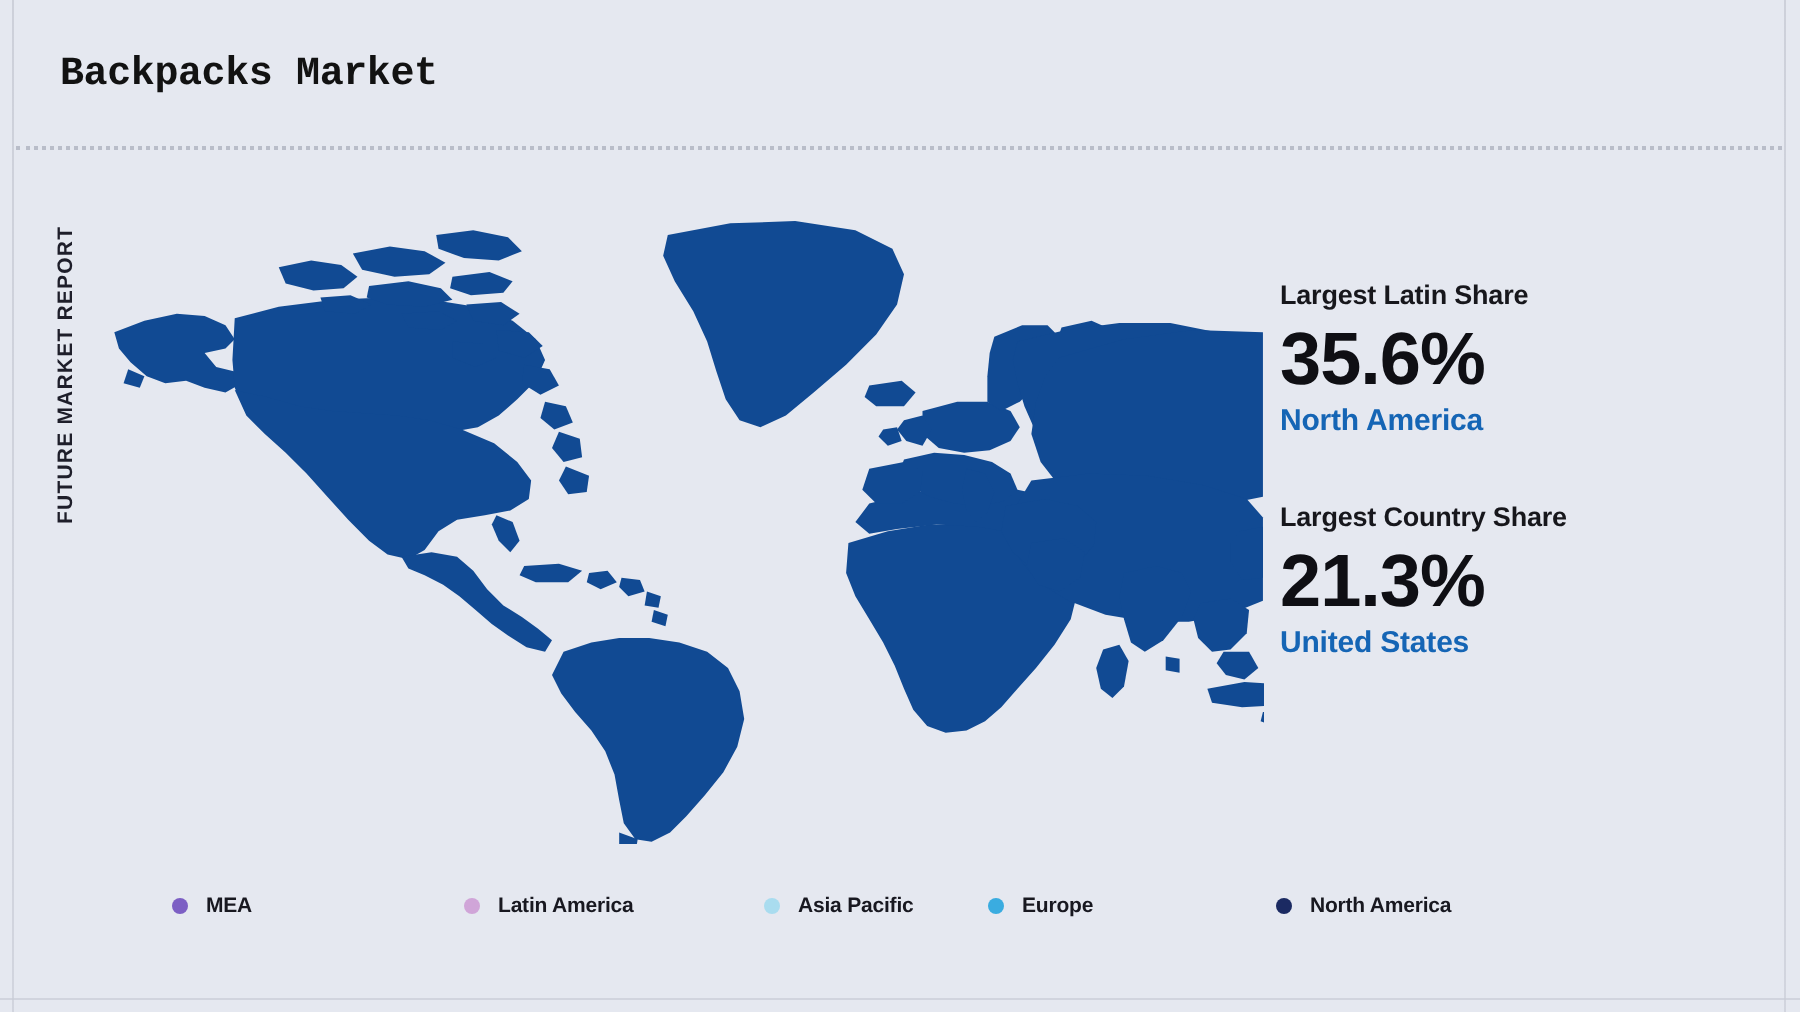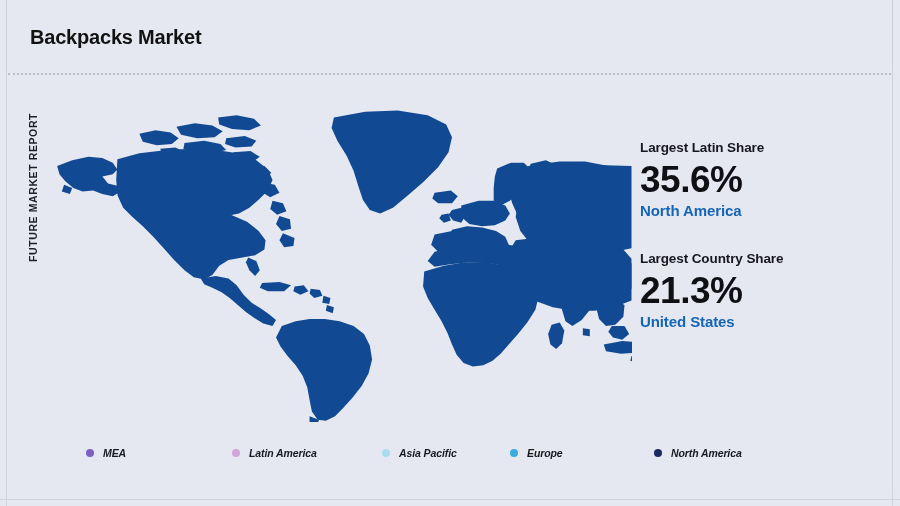--- a/index.html
+++ b/index.html
@@ -51,20 +51,21 @@
     justify-content: space-between;
     padding: 0 26px 0 30px;
     box-sizing: border-box;
   }
   .header-title {
     font-size: 20px;
     font-weight: bold;
     color: #121212;
     letter-spacing: -0.2px;
     white-space: nowrap;
+    font-family: Liberation Mono, monospace;
   }
   .header-subtitle {
     font-size: 20px;
     font-weight: bold;
     color: #121212;
     letter-spacing: -0.2px;
     white-space: nowrap;
   }
   .header-divider {
     position: absolute;
@@ -135,21 +136,20 @@
     letter-spacing: -0.1px;
   }
 
   
   .legend {
     position: absolute;
     left: 86px;
     top: 447px;
     display: flex;
     align-items: flex-end;
-    font-style: italic;
   }
   .legend-item {
     display: flex;
     align-items: center;
     white-space: nowrap;
   }
   .legend-dot {
     width: 8px;
     height: 8px;
     border-radius: 50%;
@@ -299,21 +299,21 @@
 
   <div class="legend">
     <div class="legend-item" style="width:146px">
       <span class="legend-dot" style="background: rgb(124, 95, 196);"></span>
       <span class="legend-label">MEA</span>
     </div>
     <div class="legend-item" style="width:150px">
       <span class="legend-dot" style="background: rgb(208, 165, 216);"></span>
       <span class="legend-label">Latin America</span>
     </div>
-    <div class="legend-item" style="width:128px">
+    <div class="legend-item" style="width:112px">
       <span class="legend-dot" style="background: rgb(169, 220, 239);"></span>
       <span class="legend-label">Asia Pacific</span>
     </div>
     <div class="legend-item" style="width:144px">
       <span class="legend-dot" style="background: rgb(58, 172, 224);"></span>
       <span class="legend-label">Europe</span>
     </div>
     <div class="legend-item">
       <span class="legend-dot" style="background: rgb(27, 42, 98);"></span>
       <span class="legend-label">North America</span>

